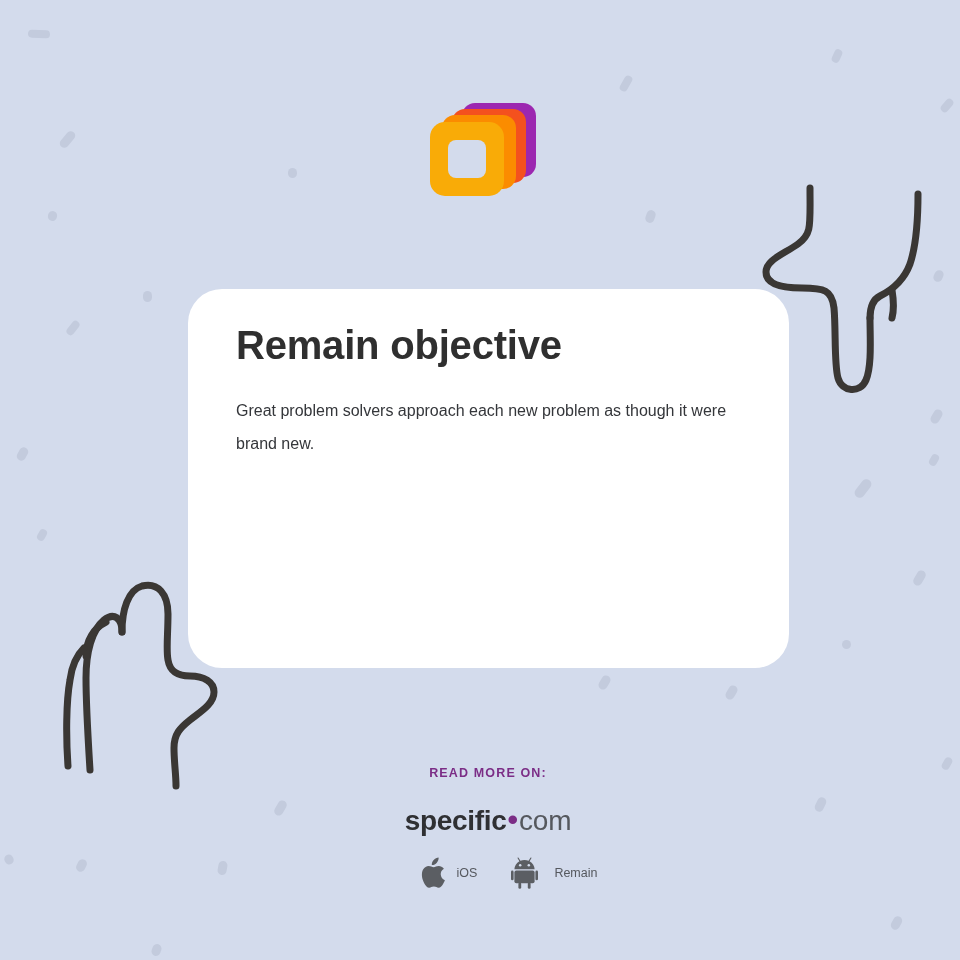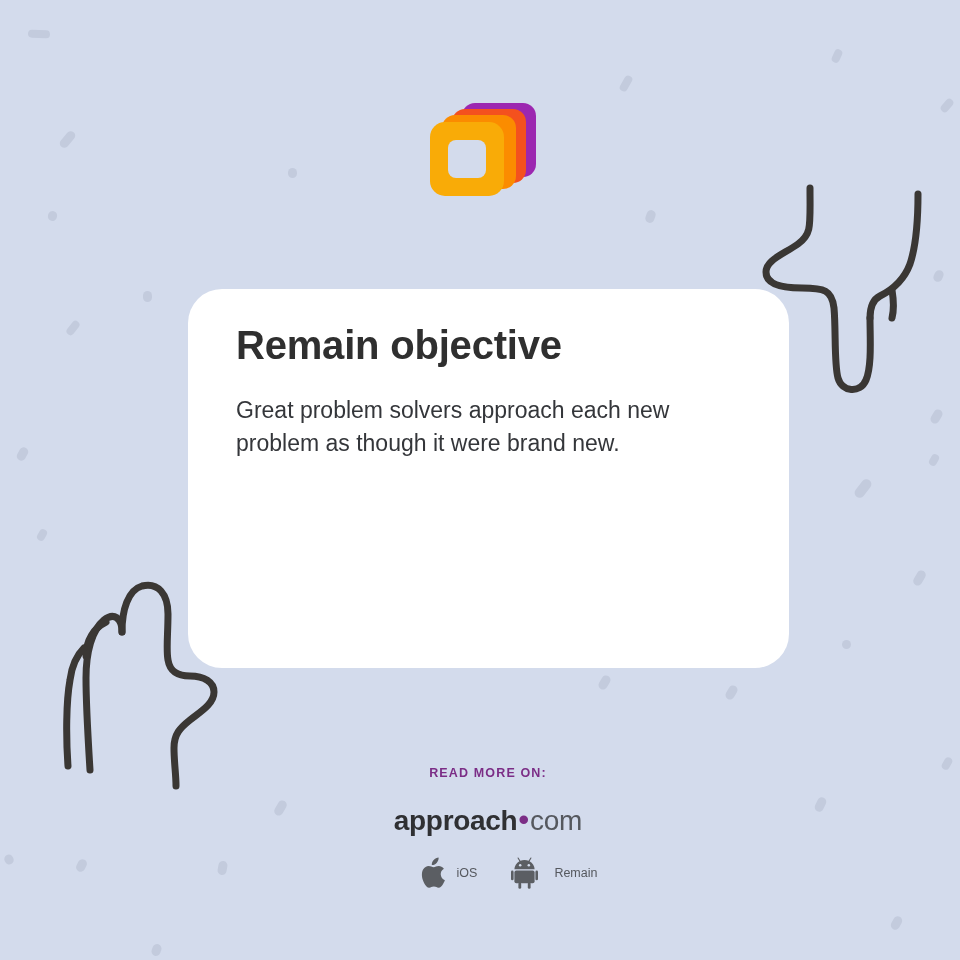--- a/index.html
+++ b/index.html
@@ -115,21 +115,21 @@
   .card-title {
     margin: 0 0 26px 0;
     font-size: 40px;
     font-weight: bold;
     color: #2f2f2f;
     letter-spacing: -0.2px;
     line-height: 1.12;
   }
   .card-para {
     margin: 0 0 24px 0;
-    font-size: 23px;
+    font-size: 16px;
     line-height: 33px;
     color: #34363a;
   }
   .card-para:last-child { margin-bottom: 0; }
 
   
   .footer {
     position: absolute;
     left: 8px;
     top: 766px;
@@ -252,21 +252,21 @@
 
   <div class="card">
     <h1 class="card-title">Remain objective</h1>
     <p class="card-para">Great problem solvers approach each new problem as though it were brand new.</p>
   </div>
 
   <div class="footer">
     <p class="read-more">READ MORE ON:</p>
 
     <div class="wordmark">
-      <span class="wm-brand">approach</span><span class="wm-dot">•</span><span class="wm-tld">com</span>
+      <span class="wm-brand">specific</span><span class="wm-dot">•</span><span class="wm-tld">com</span>
     </div>
 
     <div class="stores">
 
       <div class="store">
         <span class="store-icon">
           <svg width="28" height="32" viewBox="0 0 28 32" aria-hidden="true">
             <path fill="#5b5e63" d="M18.6 0.6c0.2 1.9-0.6 3.8-1.8 5.1c-1.2 1.4-3.1 2.4-5 2.3
               c-0.2-1.8 0.7-3.8 1.9-5C14.9 1.6 17 0.7 18.6 0.6z"></path>
             <path fill="#5b5e63" d="M24.9 23.3c-0.6 1.5-0.9 2.1-1.7 3.4c-1.1 1.8-2.7 4-4.7 4

